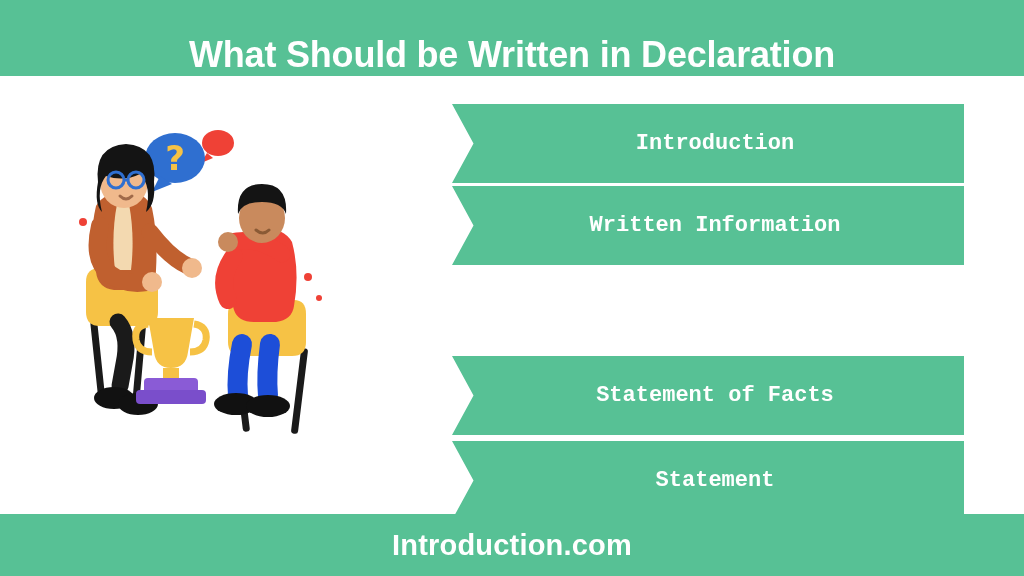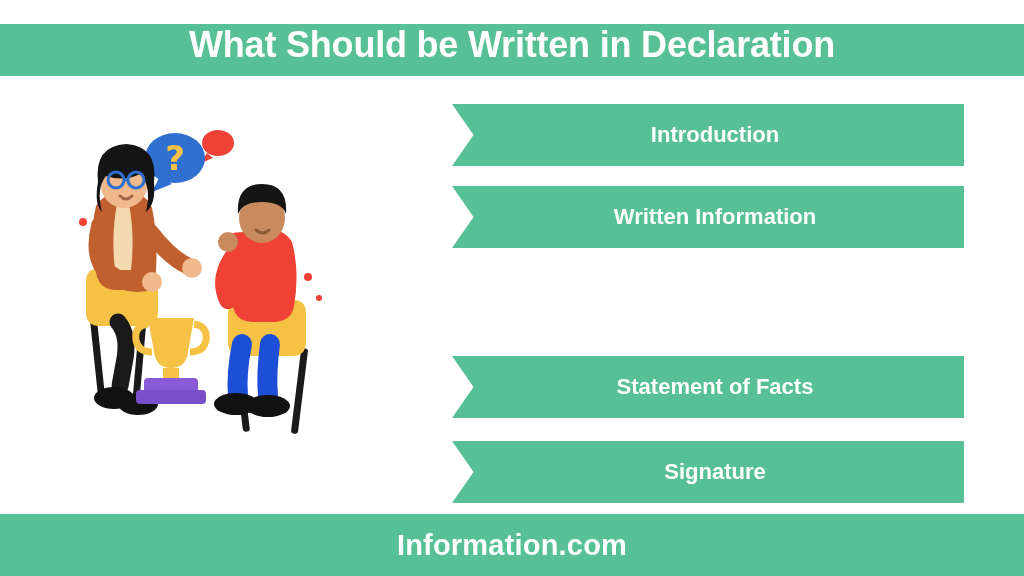--- a/index.html
+++ b/index.html
@@ -22,23 +22,22 @@
 
   
   .header-bar {
     position: absolute;
     left: 0;
     top: 0;
     width: 1024px;
     height: 76px;
     background: #57c195;
     display: flex;
-    align-items: flex-start;
+    align-items: flex-end;
     justify-content: center;
-    margin-top: 24px;
   }
   .header-title {
     color: #ffffff;
     font-size: 36px;
     font-weight: bold;
     letter-spacing: -0.2px;
     text-align: center;
     white-space: nowrap;
   }
 
@@ -85,27 +84,28 @@
     position: absolute;
     left: 452px;
     top: 28px;
     width: 512px;
     height: 392px;
   }
   .arrow-item {
     position: absolute;
     left: 0;
     width: 512px;
-    height: 62px;
+    height: 79px;
     background: #57c195;
     display: flex;
     align-items: center;
     justify-content: center;
     -webkit-clip-path: polygon(0 0, 100% 0, 100% 100%, 0 100%, 4.2% 50%);
     clip-path: polygon(0 0, 100% 0, 100% 100%, 0 100%, 4.2% 50%);
+    font-family: Liberation Mono, monospace;
   }
   .arrow-item .arrow-label {
     color: #ffffff;
     font-size: 22px;
     font-weight: bold;
     text-align: center;
     padding-left: 14px;
     white-space: nowrap;
   }
   .arrow-0 { top: 0px; }
@@ -225,23 +225,23 @@
       <div class="arrow-item arrow-1">
         <span class="arrow-label">Written Information</span>
       </div>
 
 
       <div class="arrow-item arrow-3">
         <span class="arrow-label">Statement of Facts</span>
       </div>
 
       <div class="arrow-item arrow-4">
-        <span class="arrow-label">Signature</span>
+        <span class="arrow-label">Statement</span>
       </div>
 
     </div>
   </div>
 
   <div class="footer-bar">
-    <div class="footer-text">Information.com</div>
+    <div class="footer-text">Introduction.com</div>
   </div>
 
 </div>
 
 </body></html>

